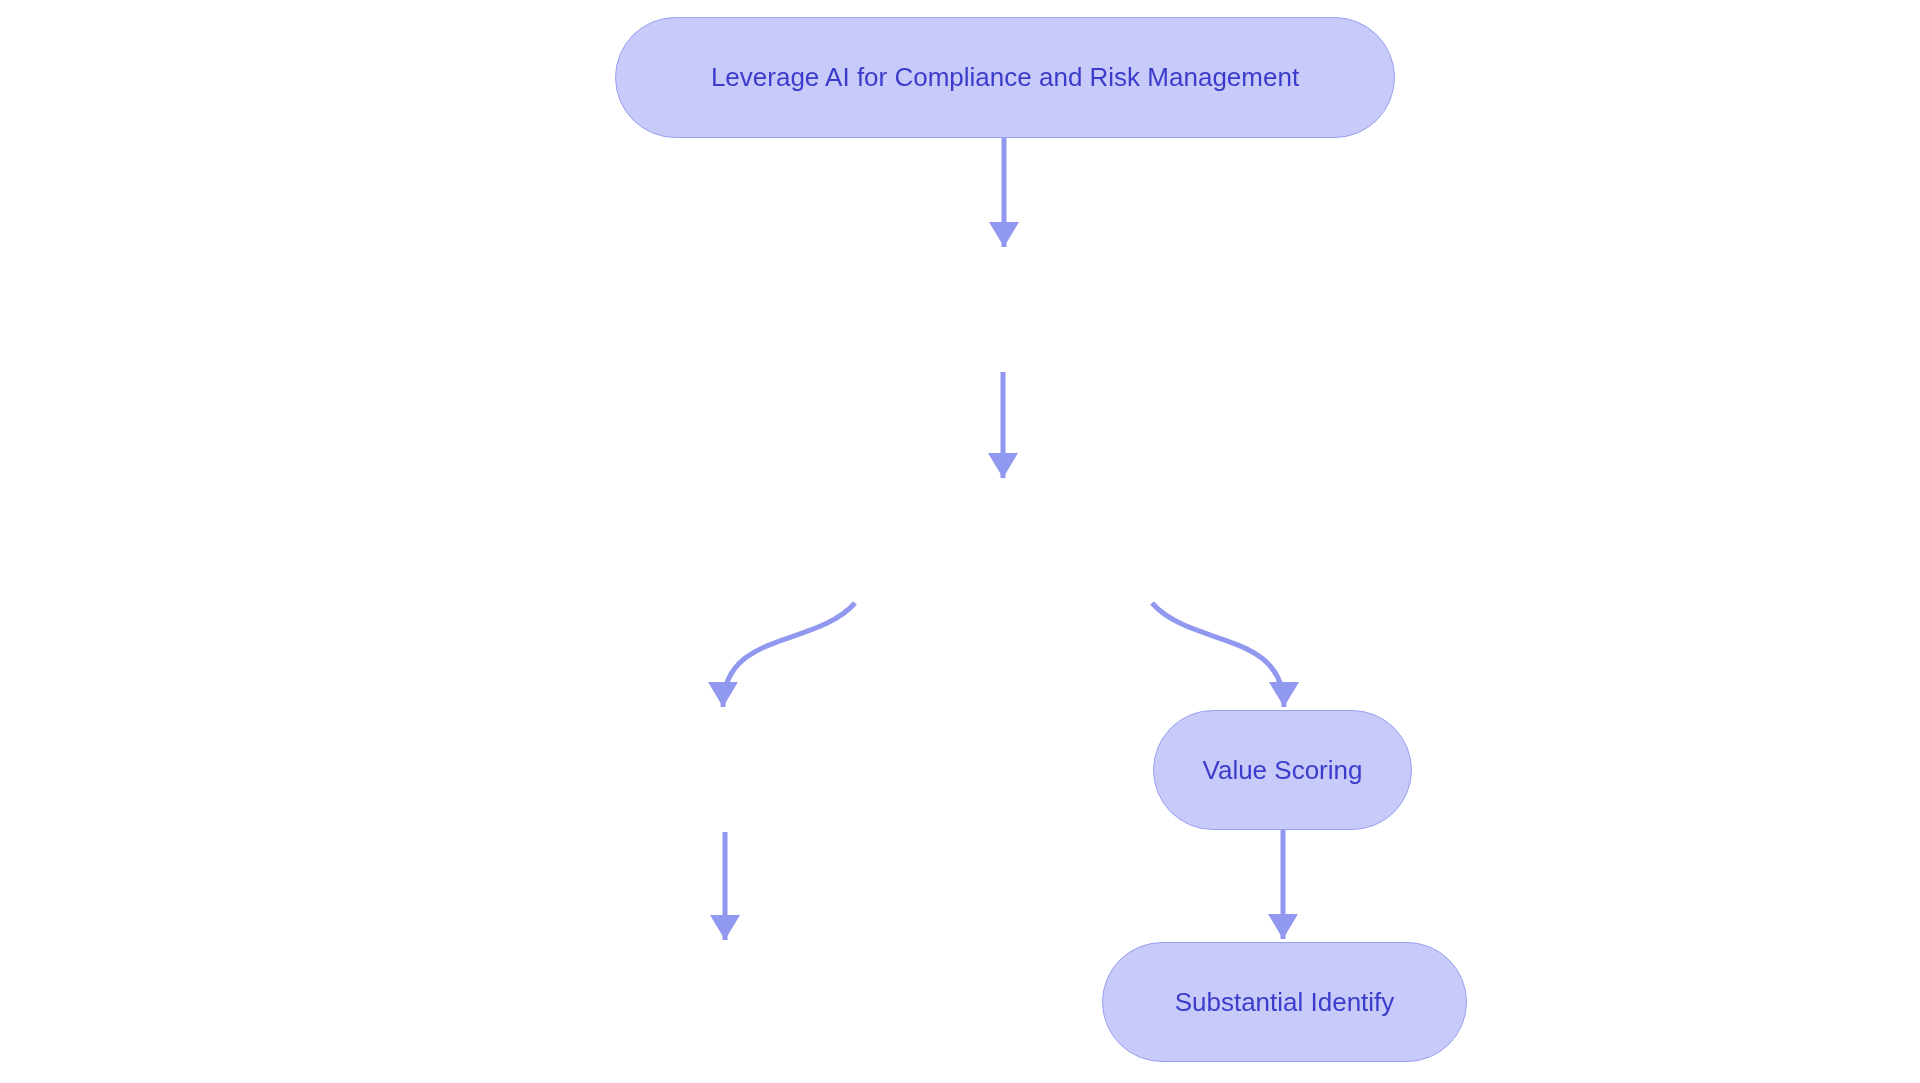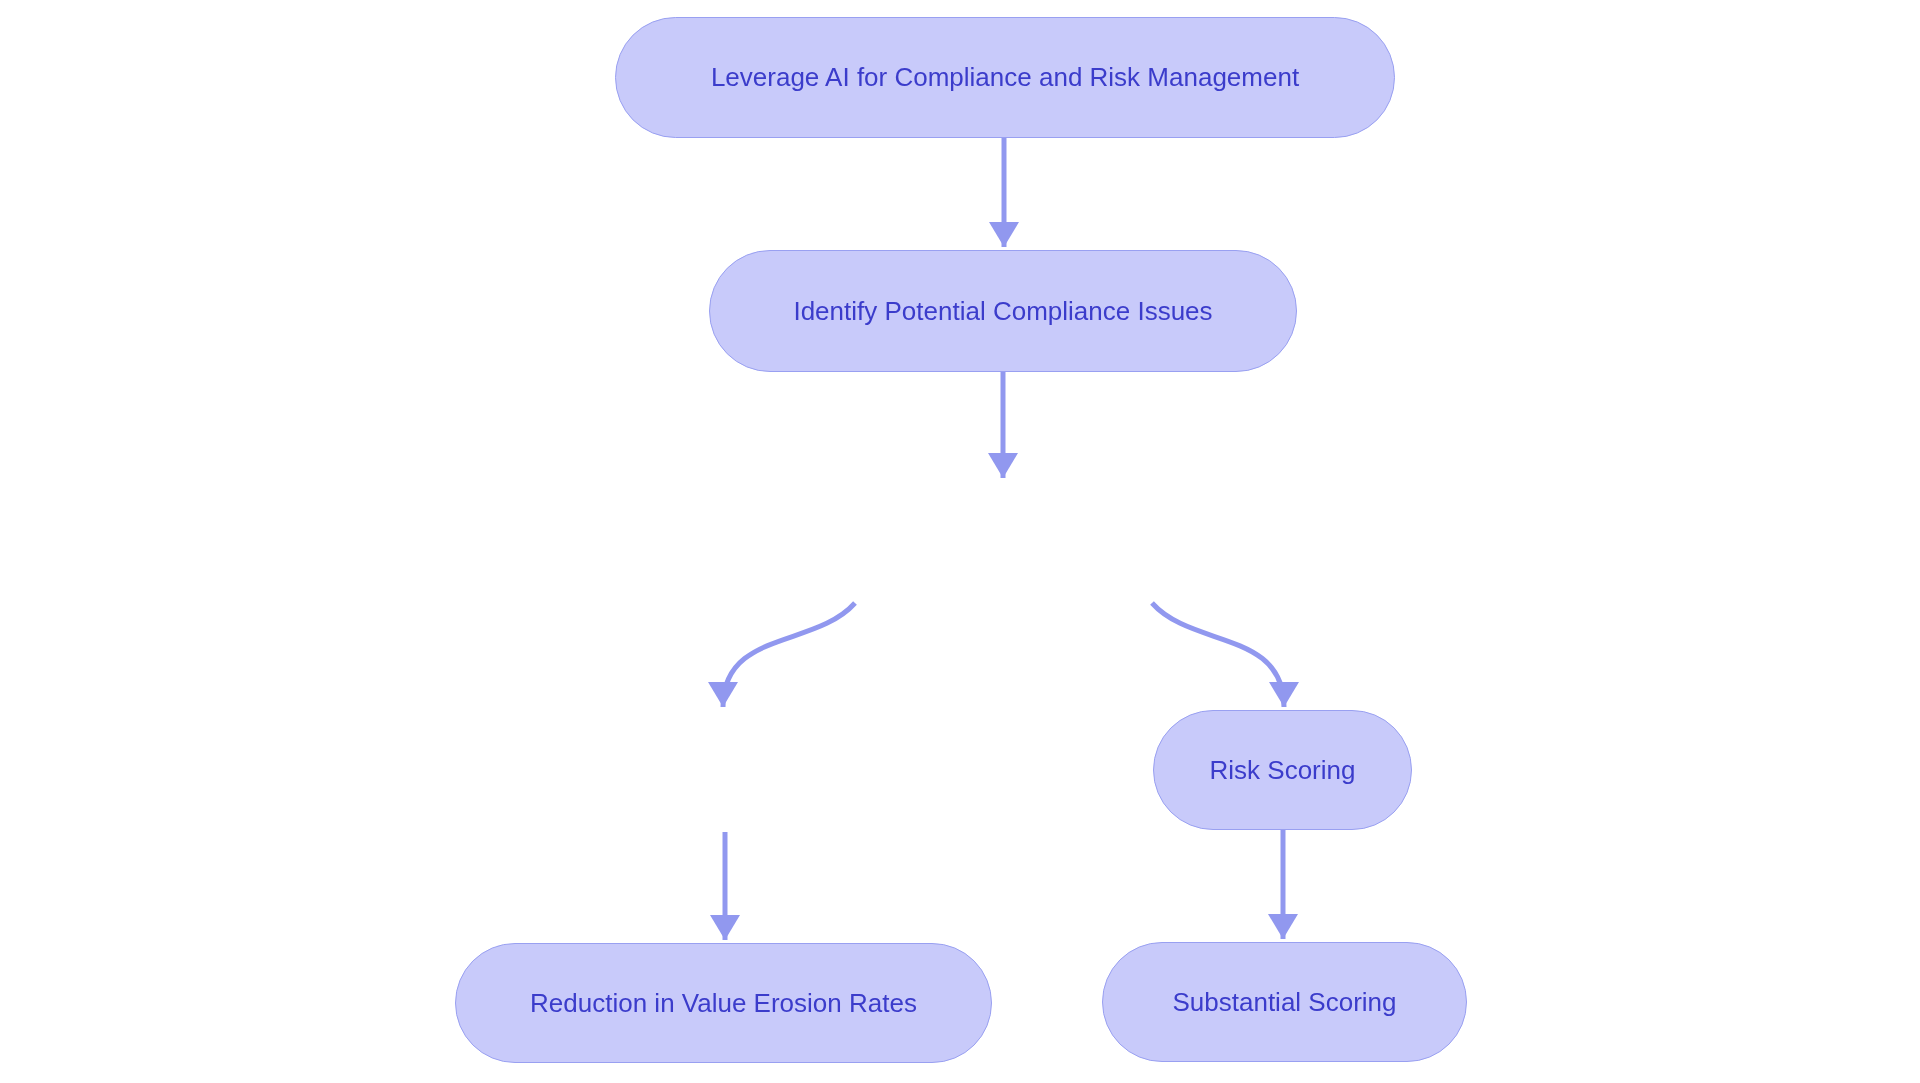--- a/index.html
+++ b/index.html
@@ -67,18 +67,16 @@
     </defs>
     <path d="M 1004 138 L 1004 247" marker-end="url(#arrowhead)"></path>
     <path d="M 1003 372 L 1003 478" marker-end="url(#arrowhead)"></path>
     <path d="M 855 603 C 815 648, 723 630, 723 707" marker-end="url(#arrowhead)"></path>
     <path d="M 1152 603 C 1192 648, 1284 630, 1284 707" marker-end="url(#arrowhead)"></path>
     <path d="M 725 832 L 725 940" marker-end="url(#arrowhead)"></path>
     <path d="M 1283 830 L 1283 939" marker-end="url(#arrowhead)"></path>
   </svg>
 
   <div class="node n1">Leverage AI for Compliance and Risk Management</div>
-  <div class="node n2">Identify Potential Compliance Issues</div>
-  <div class="node n5">Risk Scoring</div>
-  <div class="node n6">Reduction in Value Erosion Rates</div>
-  <div class="node n7">Substantial Scoring</div>
+  <div class="node n5">Value Scoring</div>
+  <div class="node n7">Substantial Identify</div>
 
 </div>
 
 </body></html>

